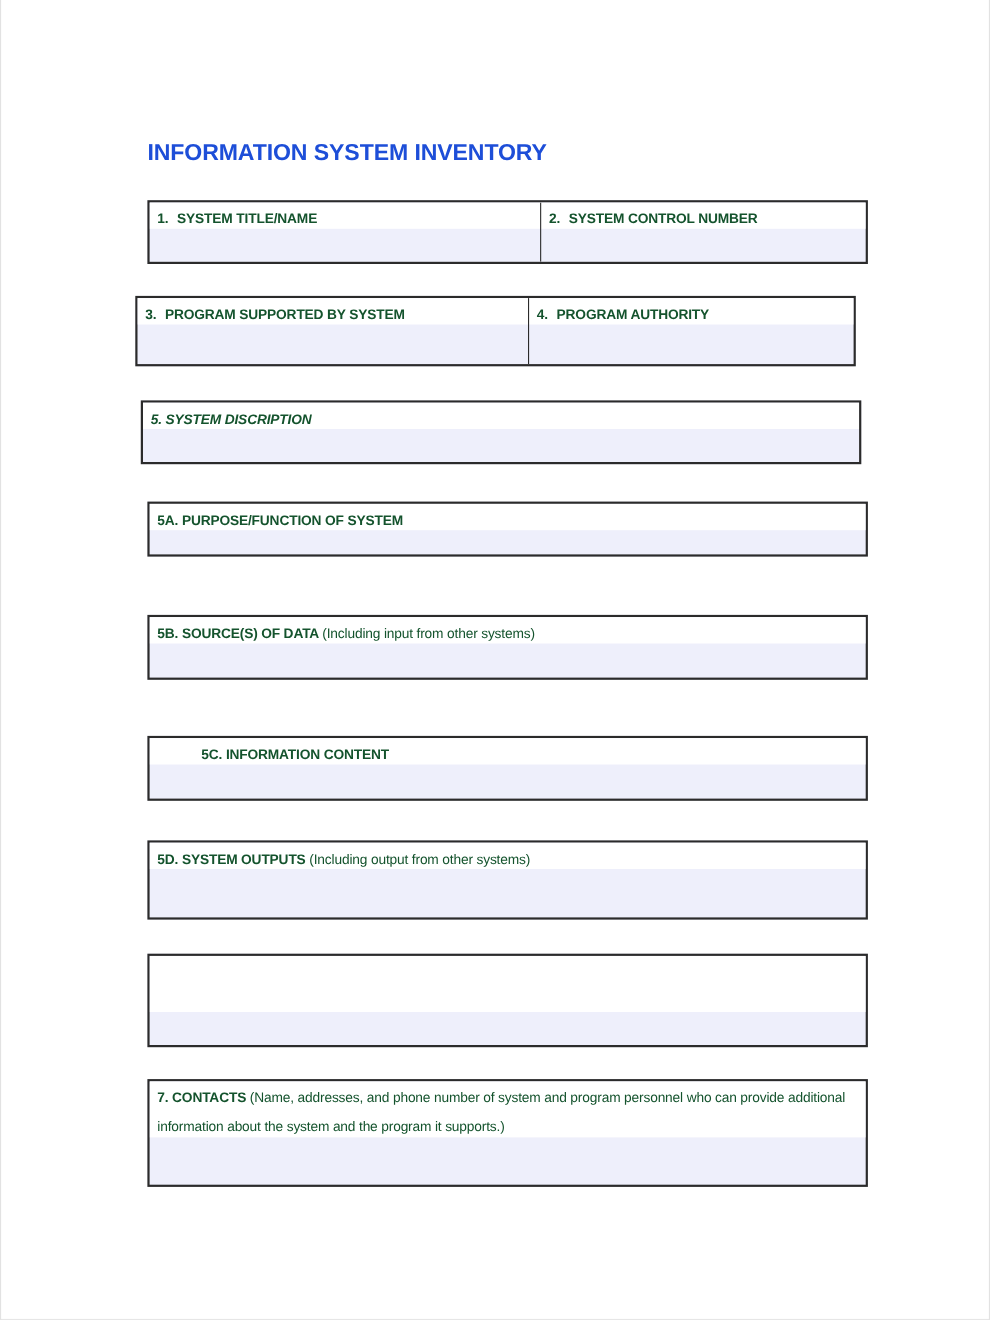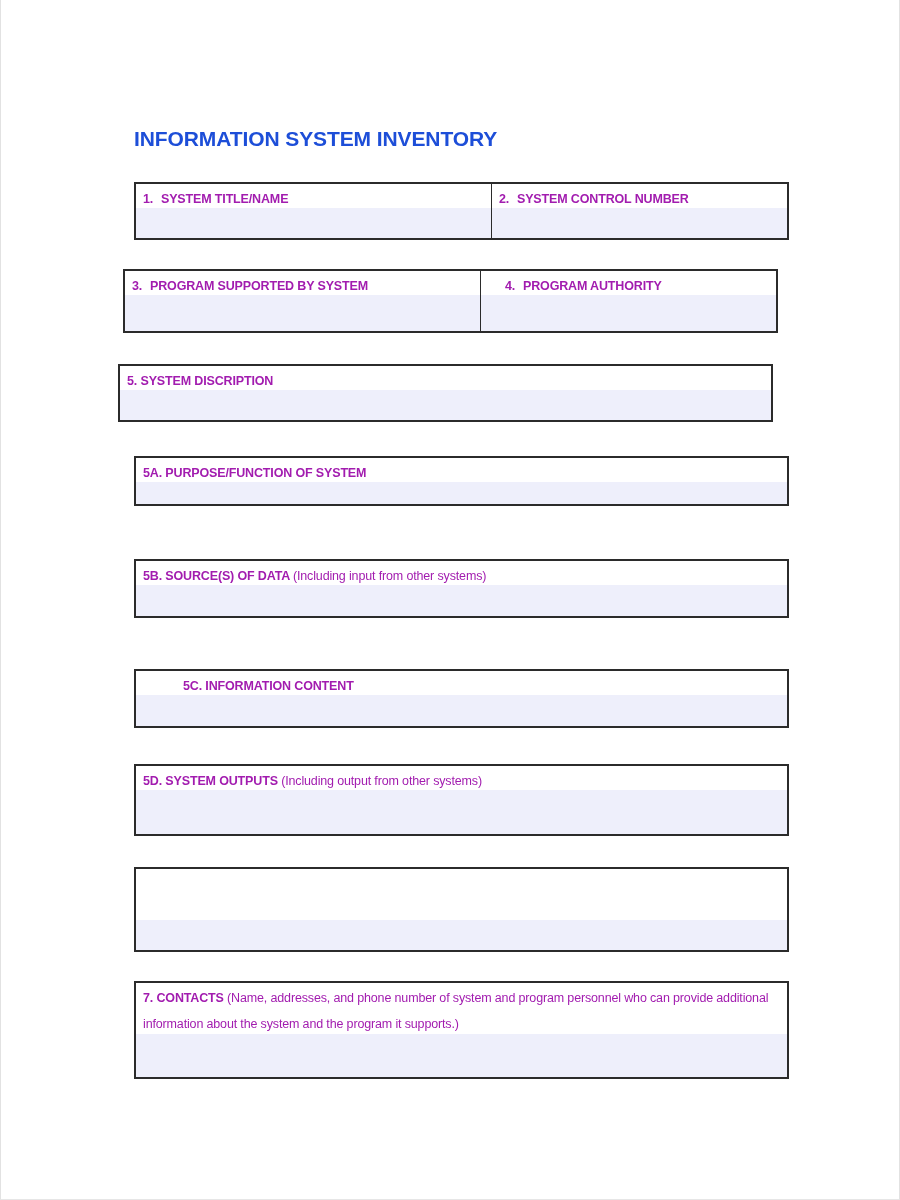--- a/index.html
+++ b/index.html
@@ -52,21 +52,21 @@
     right: 0;
     background: #ffffff;
     box-sizing: border-box;
   }
   .fbox .hdr-text {
     position: relative;
     display: block;
     padding: 2px 6px 0 7px;
     font-size: 12.5px;
     font-weight: bold;
-    color: #a21caf;
+    color: #14532d;
     line-height: 26px;
     letter-spacing: -0.15px;
     white-space: nowrap;
   }
   .fbox .hdr-text.wrap {
     white-space: normal;
     line-height: 26px;
     padding-right: 10px;
   }
   .hdr-text .num {
@@ -115,26 +115,26 @@
   </div>
 
   <div class="fbox" style="left:122px; top:269px; width:655px; height:64px;">
     <div class="hdr-strip" style="height:24px;"></div>
     <div class="split-divider" style="left:355px;"></div>
 
     <div class="cell" style="left:0; width:355px;">
       <span class="hdr-text"><span class="num pad">3.</span><span>PROGRAM SUPPORTED BY SYSTEM</span></span>
     </div>
 
-    <div class="cell" style="left:356px; right:0;margin-left:17px;">
+    <div class="cell" style="left:356px; right:0;">
       <span class="hdr-text"><span class="num pad">4.</span><span>PROGRAM AUTHORITY</span></span>
     </div>
   </div>
 
-  <div class="fbox" style="left:117px; top:364px; width:655px; height:58px;">
+  <div class="fbox" style="left:127px; top:364px; width:655px; height:58px;font-style:italic;">
     <div class="hdr-strip" style="height:24px;"></div>
     <span class="hdr-text"><span class="num">5.</span>&nbsp;<span>SYSTEM DISCRIPTION</span></span>
   </div>
 
   <div class="fbox" style="left:133px; top:456px; width:655px; height:50px;">
     <div class="hdr-strip" style="height:24px;"></div>
     <span class="hdr-text"><span class="num">5A.</span>&nbsp;<span>PURPOSE/FUNCTION OF SYSTEM</span></span>
   </div>
 
   <div class="fbox" style="left:133px; top:559px; width:655px; height:59px;">

